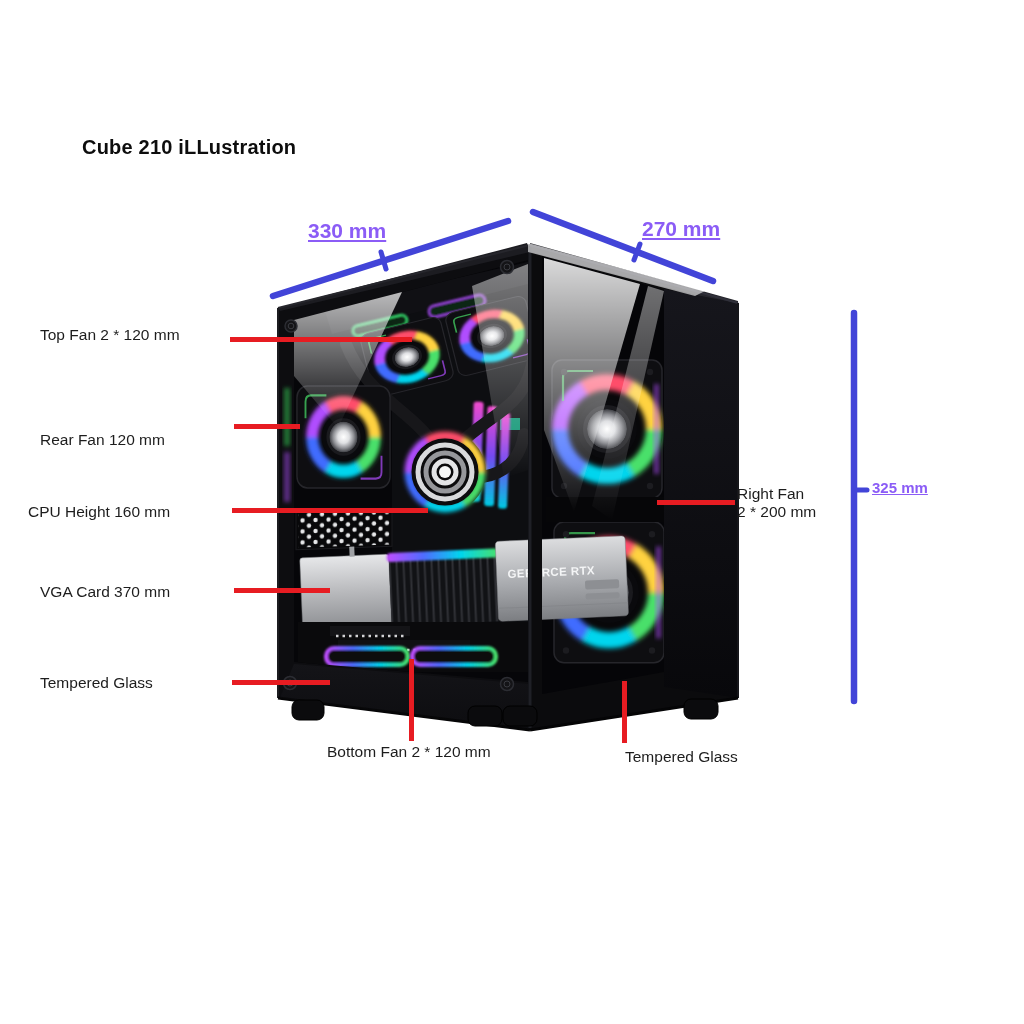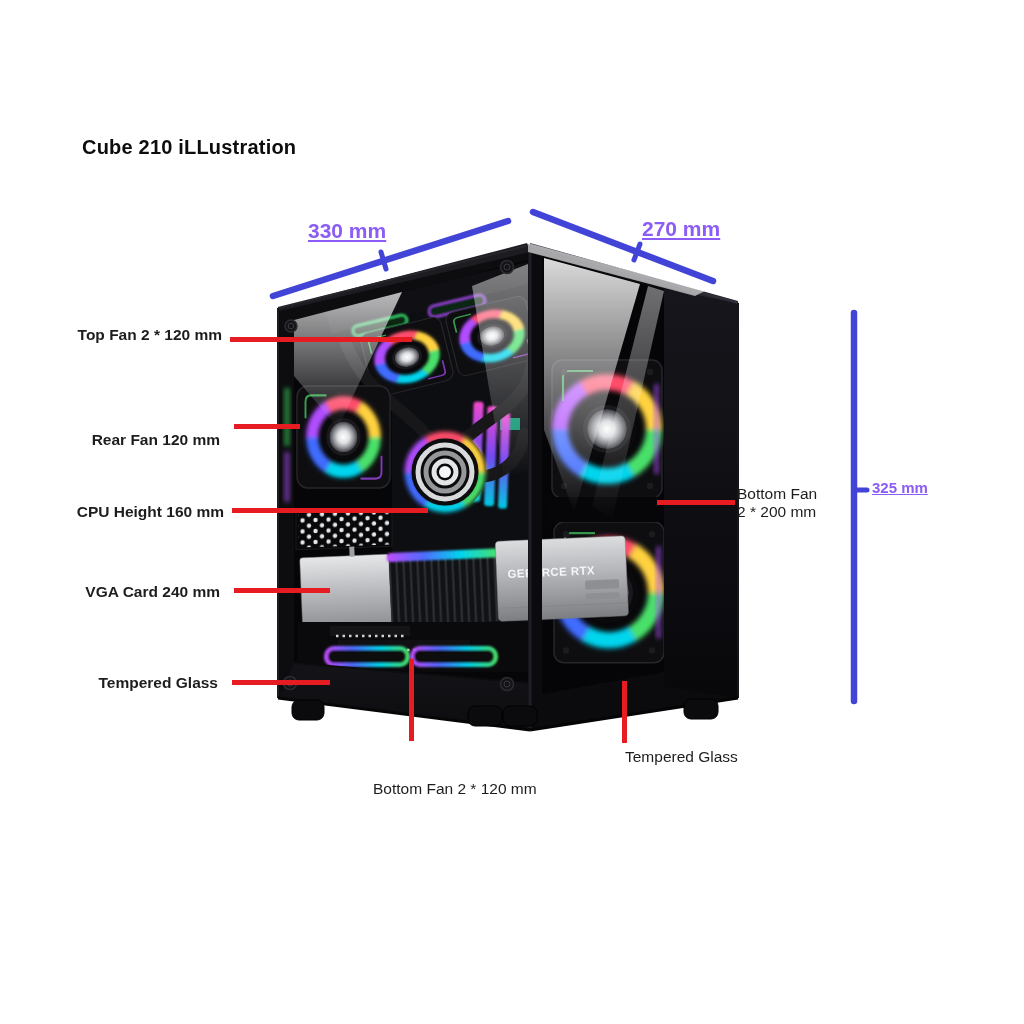--- a/index.html
+++ b/index.html
@@ -8,34 +8,34 @@
     font-family:"Liberation Sans",sans-serif;
   }
   .scene{position:absolute;left:0;top:0;width:1024px;height:1024px;}
   .title{
     position:absolute;left:82px;top:136px;margin:0;
     font-size:20px;font-weight:700;color:#0d0d0d;letter-spacing:.2px;
   }
   .ann-label{
     position:absolute;font-size:15.5px;line-height:17.5px;color:#1d1d1d;white-space:nowrap;
   }
-  .ann-label.ra{text-align:right;font-weight:bold;}
+  .ann-label.ra{}
   .dim-label{
     position:absolute;font-weight:700;color:#8b5cf6;white-space:nowrap;text-decoration:underline;
   }
   .leader{position:absolute;background:#e71c22;}
   .leader.h{height:5px;}
   .leader.v{width:5px;}
   
   #lbl-top-fan{left:40px;top:326px;width:182px;}
   #lbl-rear-fan{left:40px;top:419px;width:180px;margin-top:12px;}
-  #lbl-cpu{left:44px;top:503px;width:180px;}
+  #lbl-cpu{left:28px;top:503px;width:180px;}
   #lbl-vga{left:40px;top:583px;width:180px;}
   #lbl-tg-left{left:40px;top:674px;width:178px;}
-  #lbl-bottom-fan{left:327px;top:780px;margin-left:46px;}
+  #lbl-bottom-fan{left:327px;top:743px;}
   #lbl-right-fan{left:737px;top:485px;}
   #lbl-tg-right{left:625px;top:748px;}
   #lbl-330{left:308px;top:219px;font-size:21px;}
   #lbl-270{left:631px;top:217px;font-size:21px;margin-left:11px;}
   #lbl-325{left:872px;top:479px;font-size:15px;}
   #ln-top-fan{left:230px;top:337px;width:182px;}
   #ln-rear-fan{left:234px;top:424px;width:66px;}
   #ln-cpu{left:232px;top:508px;width:196px;}
   #ln-vga{left:234px;top:588px;width:96px;}
   #ln-tg-left{left:232px;top:680px;width:98px;}
@@ -319,25 +319,25 @@
   <div class="leader h" id="ln-cpu"></div>
   <div class="leader h" id="ln-vga"></div>
   <div class="leader h" id="ln-tg-left"></div>
   <div class="leader v" id="ln-bottom-fan"></div>
   <div class="leader h" id="ln-right-fan"></div>
   <div class="leader v" id="ln-tg-right"></div>
 
   <div class="ann-label ra" id="lbl-top-fan">Top Fan 2 * 120 mm</div>
   <div class="ann-label ra" id="lbl-rear-fan">Rear Fan 120 mm</div>
   <div class="ann-label ra" id="lbl-cpu">CPU Height 160 mm</div>
-  <div class="ann-label ra" id="lbl-vga">VGA Card 240 mm</div>
+  <div class="ann-label ra" id="lbl-vga">VGA Card 370 mm</div>
   <div class="ann-label ra" id="lbl-tg-left">Tempered Glass</div>
   <div class="ann-label" id="lbl-bottom-fan">Bottom Fan 2 * 120 mm</div>
   <div class="ann-label" id="lbl-right-fan">
-    <span style="display:block">Bottom Fan</span>
+    <span style="display:block">Right Fan</span>
     <span style="display:block">2 * 200 mm</span>
   </div>
   <div class="ann-label" id="lbl-tg-right">Tempered Glass</div>
 
   <div class="dim-label" id="lbl-330">330 mm</div>
   <div class="dim-label" id="lbl-270">270 mm</div>
   <div class="dim-label" id="lbl-325">325 mm</div>
 
 </div>
 

